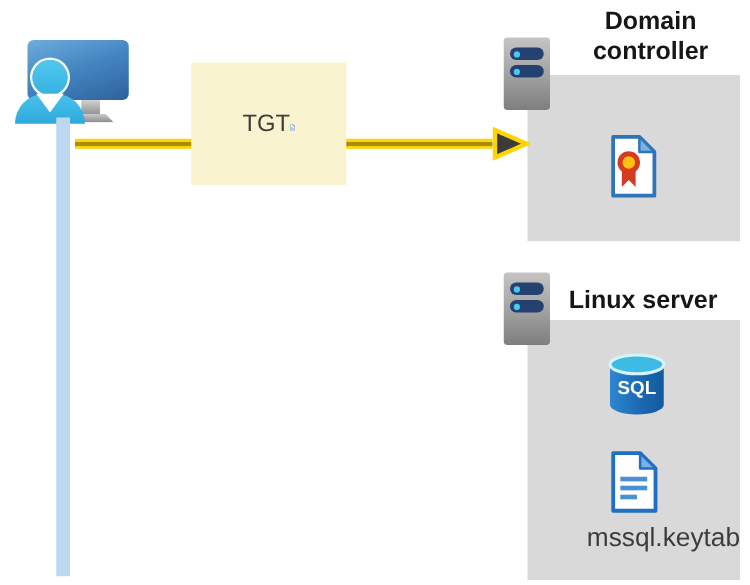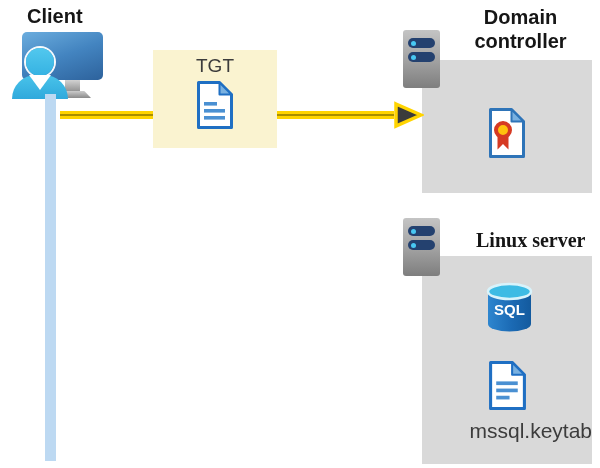--- a/index.html
+++ b/index.html
@@ -8,21 +8,21 @@
     background:#ffffff;
     font-family:"Liberation Sans", sans-serif;
     -webkit-font-smoothing:antialiased;
   }
   .abs { position:absolute; }
 
   
   .title { font-size:20px; font-weight:bold; color:#161616; line-height:1.2; }
   #client-title      { left:27px;  top:4px; }
   #dc-title          { left:453px; top:5px; width:135px;text-align:center; }
-  #linux-title       { left:476px; top:228px; white-space:nowrap;font-family:Liberation Serif, serif; }
+  #linux-title       { left:455px; top:228px; white-space:nowrap; }
 
   
   #monitor {
     left:22px; top:32px; width:81px; height:48px; border-radius:5px;
     background:linear-gradient(160deg,#6badde 0%,#4384c0 50%,#2d629c 100%);
   }
   #stand-neck {
     left:65px; top:80px; width:15px; height:12px;
     background:linear-gradient(180deg,#d2d2d2,#8f8f8f);
   }
@@ -57,21 +57,21 @@
       #a88e00 3px,#a88e00 5.5px,
       #ffd400 5.5px,#ffd400 8px);
   }
   #arrow-head { left:392px; top:99px; z-index:4; }
 
   
   #ticket-box {
     left:153px; top:50px; width:124px; height:98px; background:#faf3d0; z-index:3;
     display:flex; justify-content:center; gap:18px; padding-top:5px; box-sizing:border-box;
   }
-  .ticket-col { width:42px; display:flex; flex-direction:column; align-items:center; }
+  .ticket-col { width:42px; display:flex; flex-direction:row; align-items:center; }
   .ticket-label { font-size:19px; color:#3c3c3c; margin-bottom:3px; }
 
   
   .panel { background:#d9d9d9; z-index:0; }
   #dc-panel    { left:422px; top:60px;  width:170px; height:133px; }
   #linux-panel { left:422px; top:256px; width:170px; height:208px; }
 
   
   .server {
     width:37px; height:58px; border-radius:3px; z-index:2;
@@ -103,21 +103,20 @@
 <body>
 
 <div id="canvas">
 
   <div id="v-line" class="abs"></div>
   <div id="arrow-line" class="abs"></div>
   <svg id="arrow-head" class="abs" width="32" height="32" viewBox="0 0 32 32">
     <polygon points="4,5 29,16 4,27" fill="#3b3b3b" stroke="#ffd400" stroke-width="3.5" stroke-linejoin="miter"></polygon>
   </svg>
 
-  <div id="client-title" class="abs title">Client</div>
   <div id="monitor" class="abs"></div>
   <div id="stand-neck" class="abs"></div>
   <div id="stand-base" class="abs"></div>
   <div id="person-head" class="abs"></div>
   <div id="person-body" class="abs"></div>
 
   <div id="ticket-box" class="abs">
     <div class="ticket-col">
       <div class="ticket-label">TGT</div>
       <svg width="40" height="50" viewBox="0 0 40 50">

